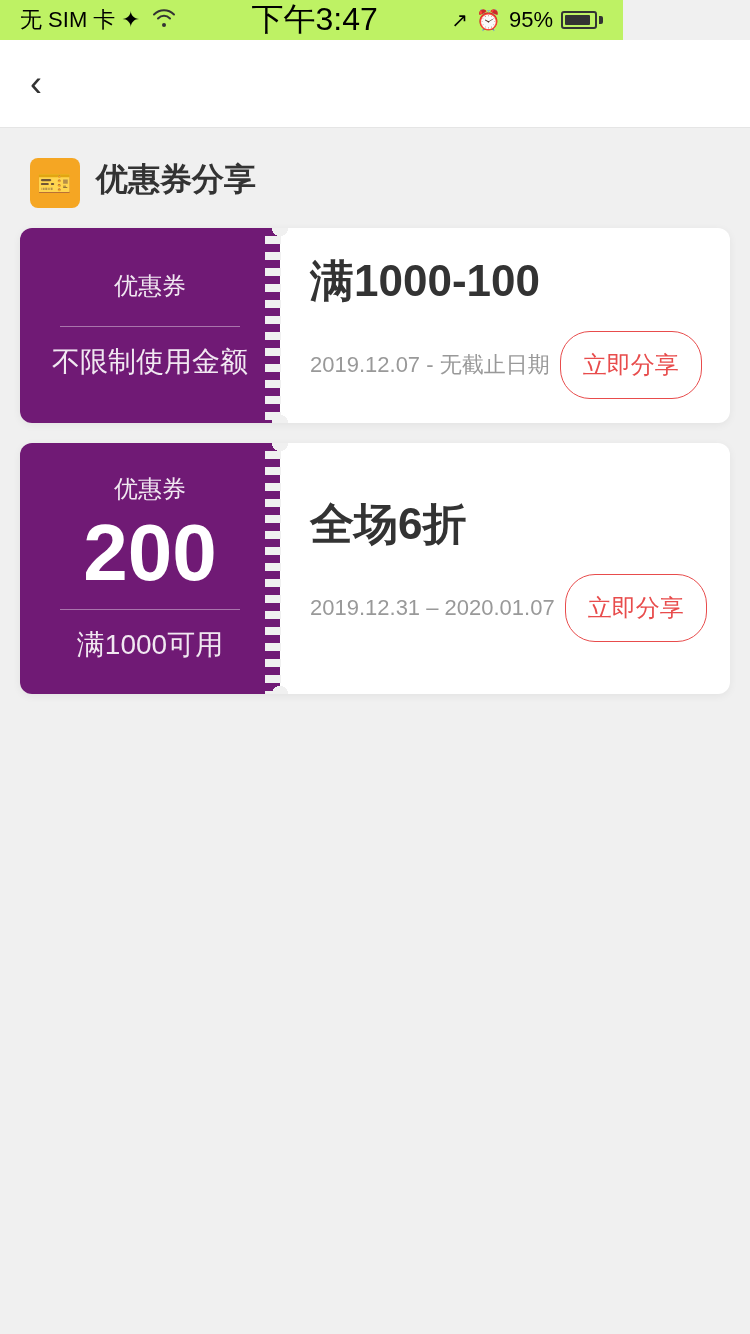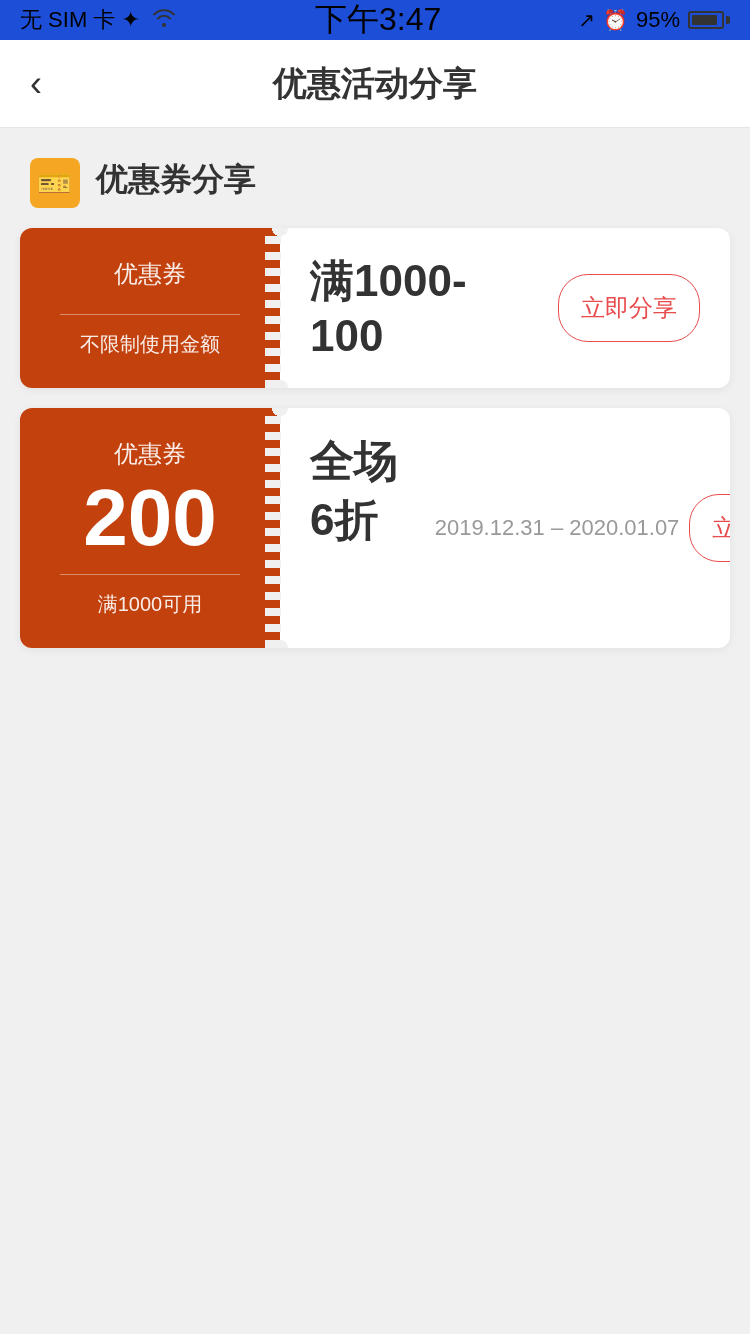--- a/index.html
+++ b/index.html
@@ -8,23 +8,23 @@
     body {
       width: 750px;
       min-height: 1334px;
       font-family: -apple-system, "PingFang SC", "Helvetica Neue", sans-serif;
       background: #f0f0f0;
       overflow-x: hidden;
     }
 
     
     .status-bar {
-      width: 750px;
+      width: 623px;
       height: 40px;
-      background: #1d4ed8;
+      background: #bef264;
       display: flex;
       align-items: center;
       justify-content: space-between;
       padding: 0 20px;
       font-size: 24px;
       font-weight: 500;
     }
     .status-left {
       display: flex;
       align-items: center;
@@ -141,21 +141,21 @@
       border-radius: 12px;
       overflow: hidden;
       display: flex;
       align-items: stretch;
       margin-bottom: 20px;
       box-shadow: 0 2px 8px rgba(0,0,0,0.06);
     }
 
     
     .coupon-left {
-      background: #c2410c;
+      background: #701a75;
       width: 260px;
       flex-shrink: 0;
       display: flex;
       flex-direction: column;
       align-items: center;
       justify-content: center;
       padding: 30px 20px;
       position: relative;
     }
     
@@ -200,29 +200,30 @@
       color: #fff;
       line-height: 1;
     }
     .coupon-divider {
       width: 180px;
       height: 1px;
       background: rgba(255,255,255,0.4);
       margin: 16px 0;
     }
     .coupon-condition {
-      font-size: 20px;
+      font-size: 28px;
       color: rgba(255,255,255,0.9);
       text-align: left;
     }
 
     
     .coupon-right {
       flex: 1;
       display: flex;
+      flex-direction: column;
       justify-content: center;
       padding: 24px 30px;
       gap: 20px;
     }
     .coupon-name {
       font-size: 44px;
       font-weight: 700;
       color: #333;
     }
     .coupon-info-row {
@@ -271,21 +272,20 @@
       <span class="battery-body">
           <span class="battery-fill"></span>
         </span>
       <span class="battery-tip"></span>
     </span>
   </div>
 </div>
 
 <div class="nav-bar">
   <span class="nav-back">‹</span>
-  <span class="nav-title">优惠活动分享</span>
 </div>
 
 <div class="section-header">
   <div class="section-icon">
     <span>🎫</span>
   </div>
   <div class="section-text">
     <span class="section-title">优惠券分享</span>
   </div>
 </div>
@@ -294,20 +294,21 @@
 
   <div class="coupon-card">
     <div class="coupon-left">
       <span class="coupon-label">优惠券</span>
       <div class="coupon-divider"></div>
       <span class="coupon-condition">不限制使用金额</span>
     </div>
     <div class="coupon-right">
       <span class="coupon-name">满1000-100</span>
       <div class="coupon-info-row">
+        <span class="coupon-dates">2019.12.07 - 无截止日期</span>
         <button class="coupon-share-btn">立即分享</button>
       </div>
     </div>
   </div>
 
   <div class="coupon-card">
     <div class="coupon-left">
       <span class="coupon-label">优惠券</span>
       <span class="coupon-amount">200</span>
       <div class="coupon-divider"></div>

